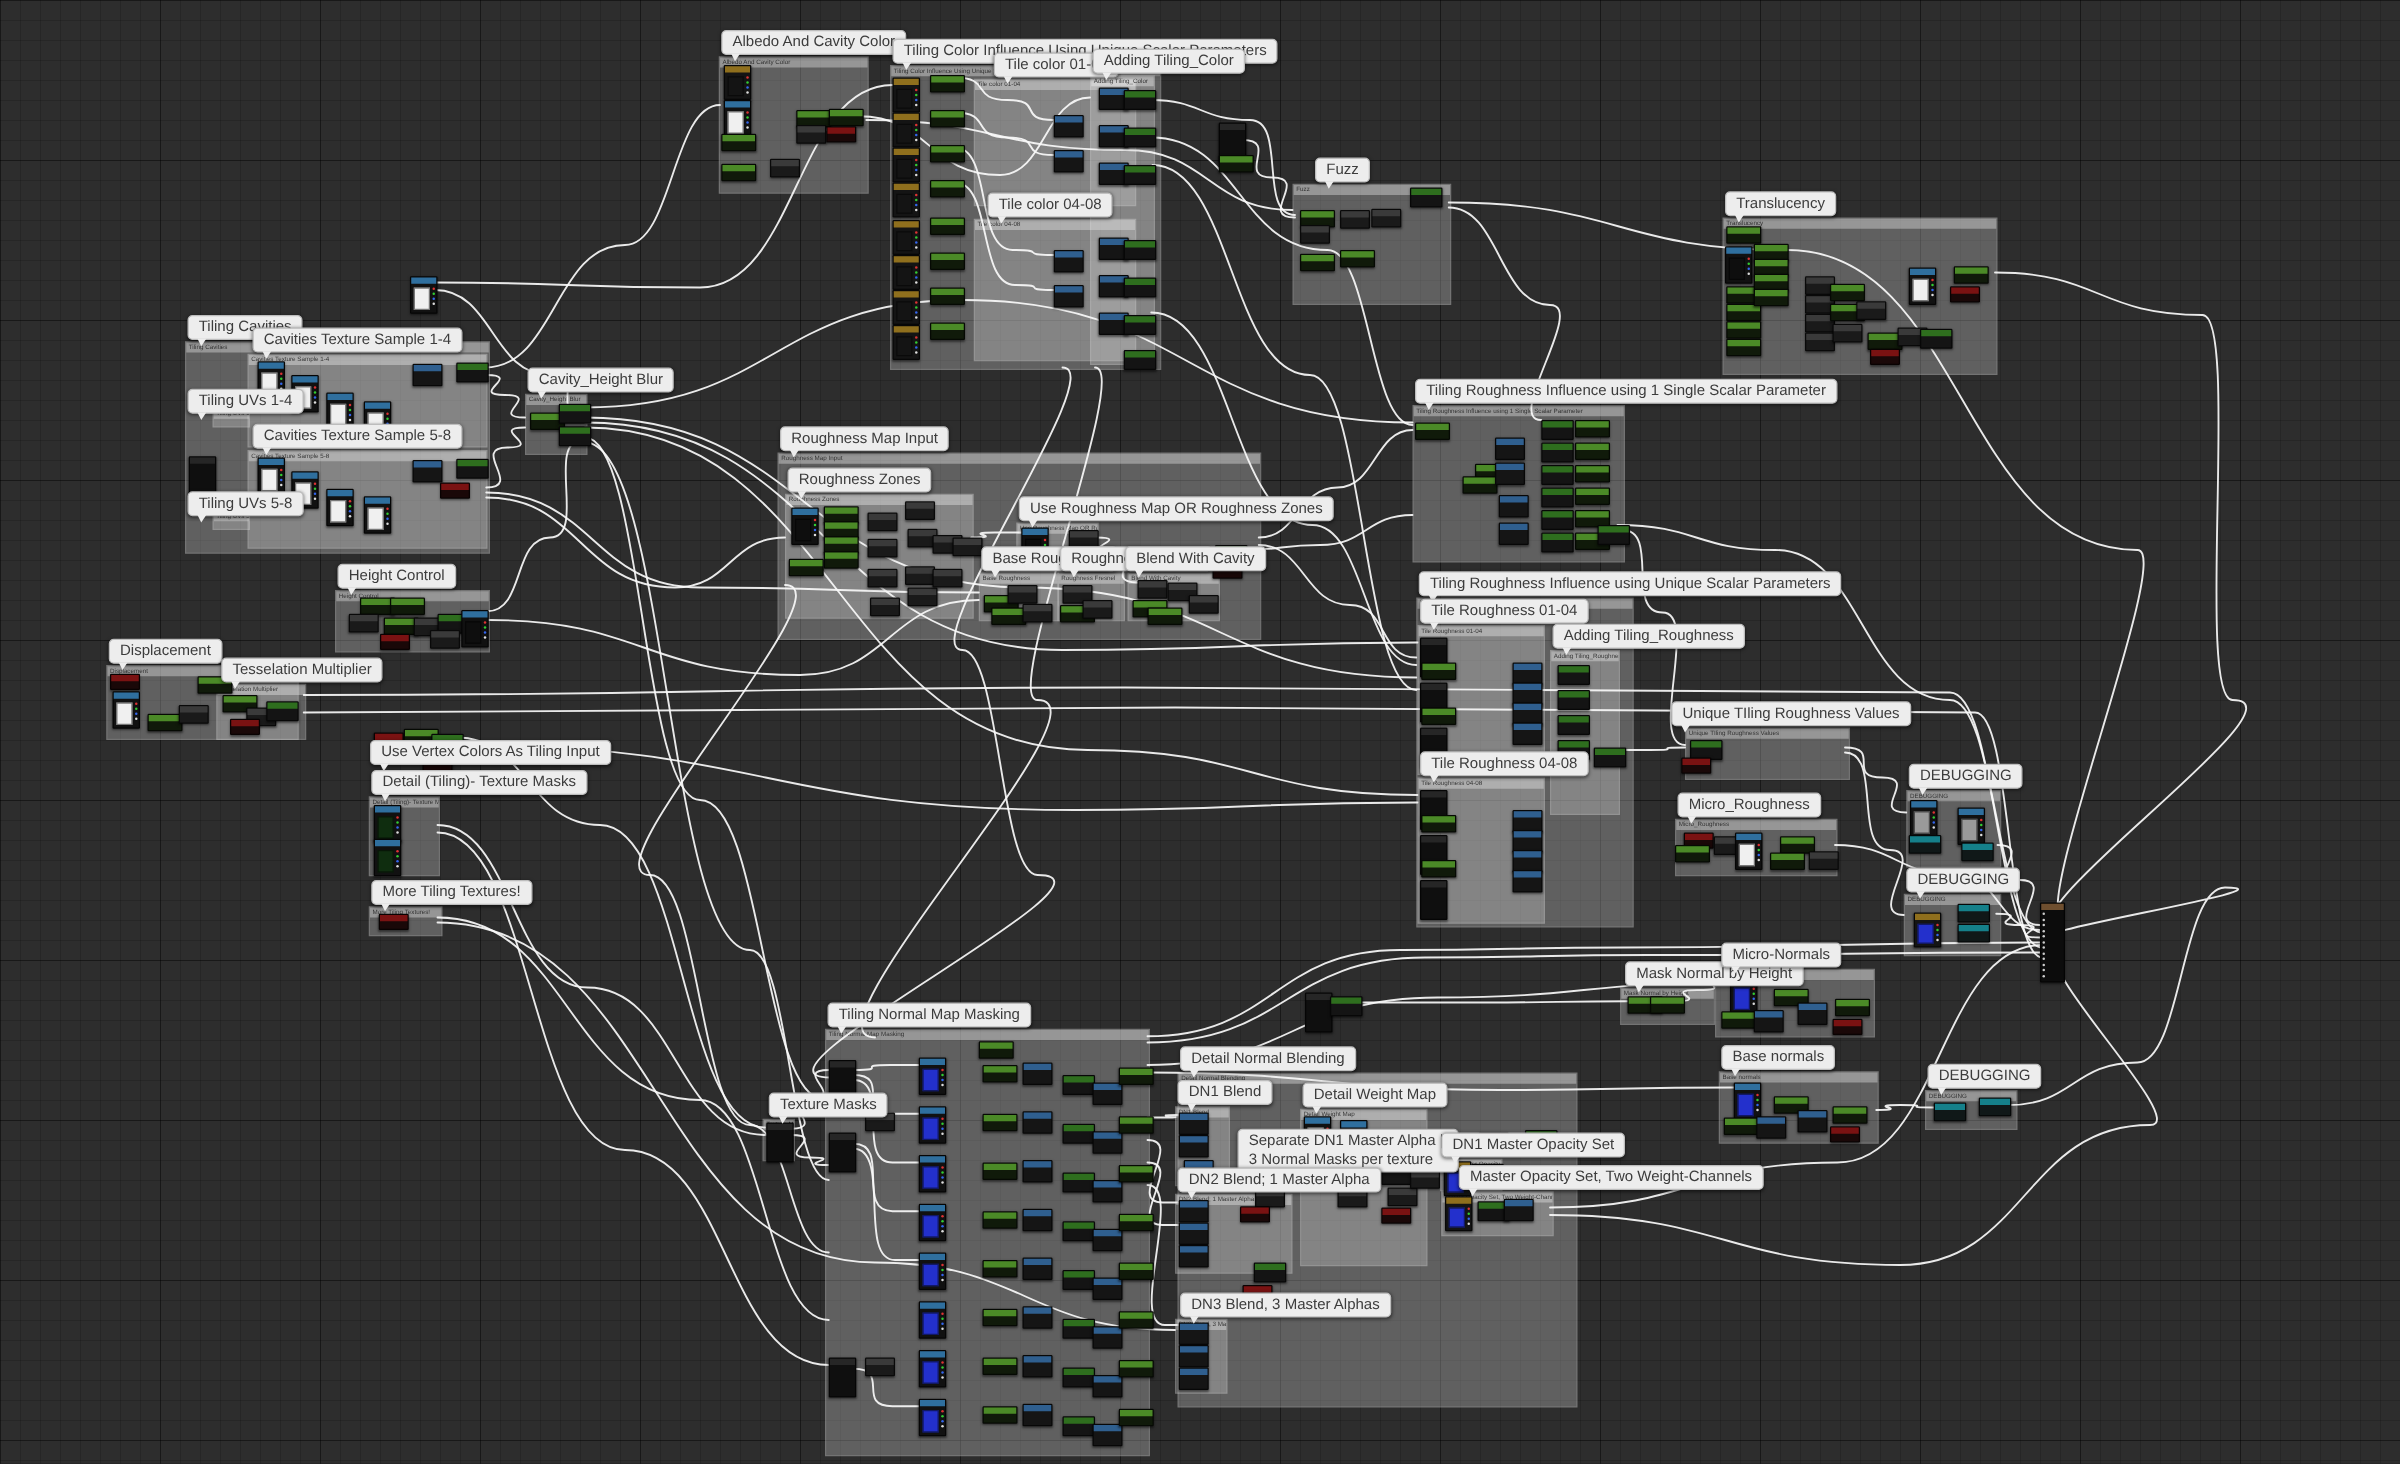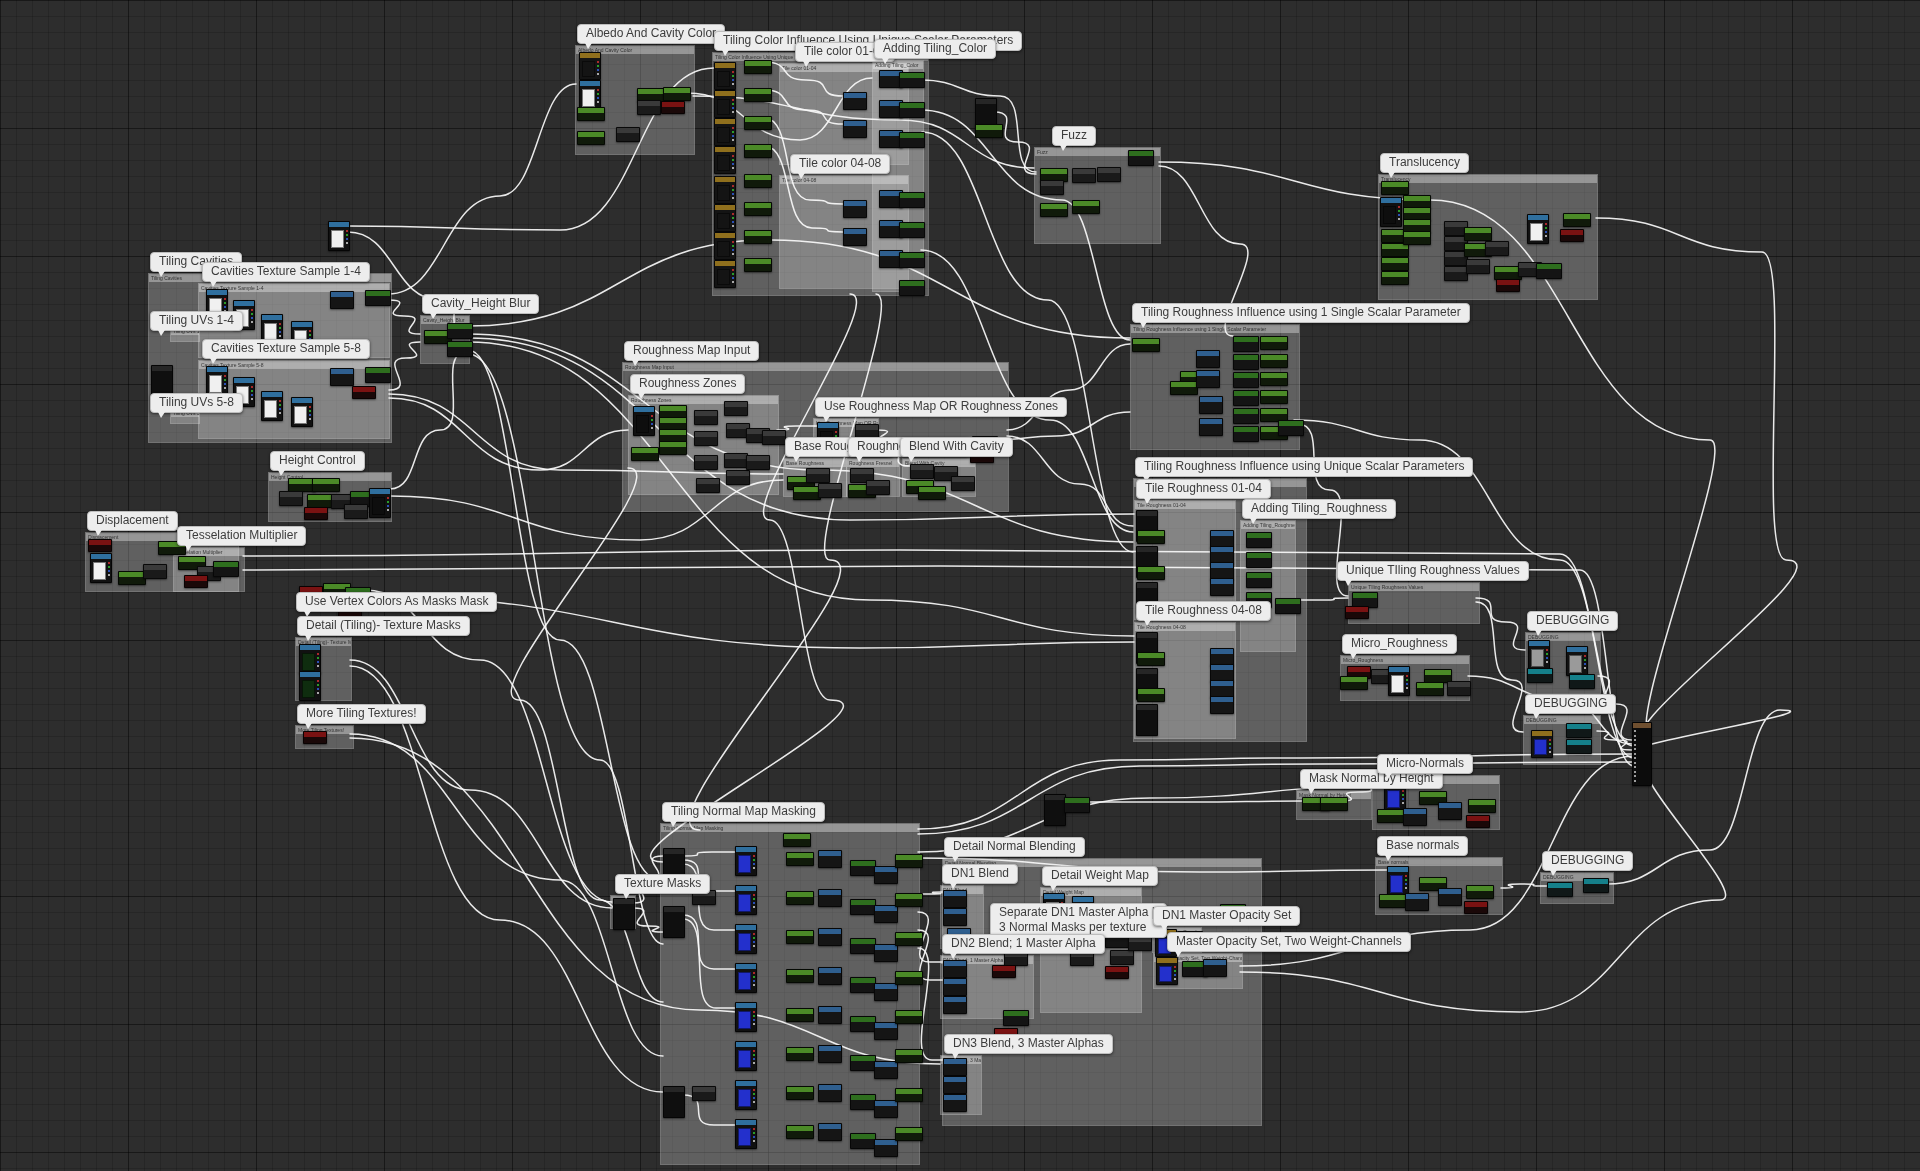--- a/index.html
+++ b/index.html
@@ -1465,21 +1465,21 @@
     <div class="lbl" style="left: 900px; top: 437px;">Blend With Cavity</div>
     <div class="lbl" style="left: 1132px; top: 303px;">Tiling Roughness Influence using 1 Single Scalar Parameter</div>
     <div class="lbl" style="left: 1135px; top: 457px;">Tiling Roughness Influence using Unique Scalar Parameters</div>
     <div class="lbl" style="left: 1136px; top: 479px;">Tile Roughness 01-04</div>
     <div class="lbl" style="left: 1242px; top: 499px;">Adding Tiling_Roughness</div>
     <div class="lbl" style="left: 1136px; top: 601px;">Tile Roughness 04-08</div>
     <div class="lbl" style="left: 1337px; top: 561px;">Unique TIling Roughness Values</div>
     <div class="lbl" style="left: 1342px; top: 634px;">Micro_Roughness</div>
     <div class="lbl" style="left: 1527px; top: 611px;">DEBUGGING</div>
     <div class="lbl" style="left: 1525px; top: 694px;">DEBUGGING</div>
-    <div class="lbl" style="left: 296px; top: 592px;">Use Vertex Colors As Masks Mask</div>
+    <div class="lbl" style="left: 296px; top: 592px;">Use Vertex Colors As Tiling Input</div>
     <div class="lbl" style="left: 297px; top: 616px;">Detail (Tiling)- Texture Masks</div>
     <div class="lbl" style="left: 297px; top: 704px;">More Tiling Textures!</div>
     <div class="lbl" style="left: 662px; top: 802px;">Tiling Normal Map Masking</div>
     <div class="lbl" style="left: 615px; top: 874px;">Texture Masks</div>
     <div class="lbl" style="left: 944px; top: 837px;">Detail Normal Blending</div>
     <div class="lbl" style="left: 942px; top: 864px;">DN1 Blend</div>
     <div class="lbl" style="left: 1042px; top: 866px;">Detail Weight Map</div>
     <div class="lbl" style="left: 990px; top: 903px;">Separate DN1 Master Alpha ||
 3 Normal Masks per texture</div>
     <div class="lbl" style="left: 942px; top: 934px;">DN2 Blend; 1 Master Alpha</div>

